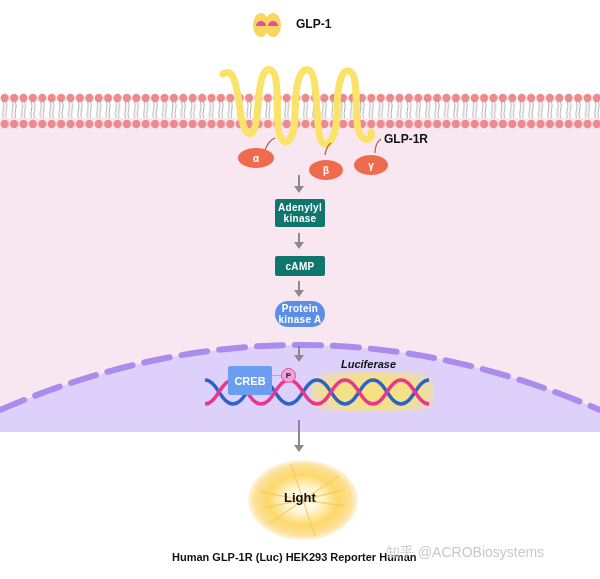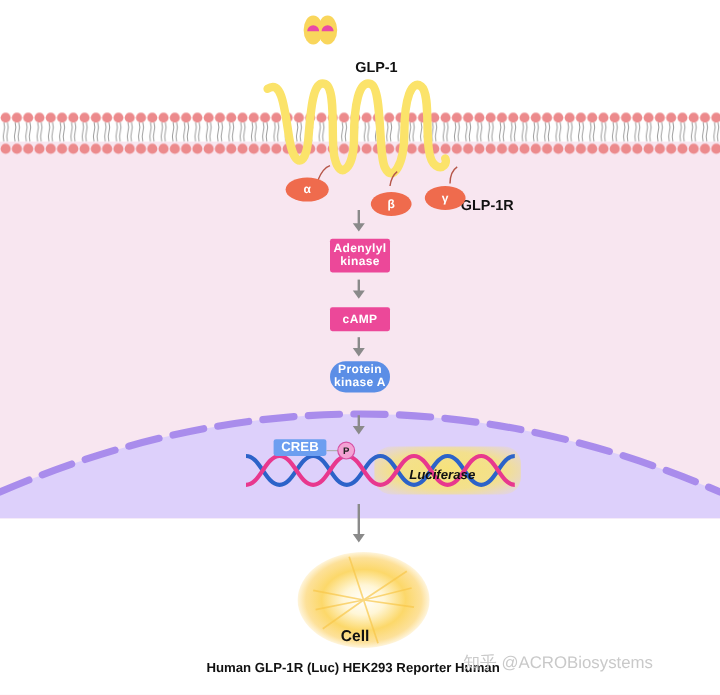--- a/index.html
+++ b/index.html
@@ -3,25 +3,25 @@
 <meta charset="utf-8">
 <style>
   html, body { margin:0; padding:0; }
   body { width:600px; height:579px; background:#ffffff; position:relative; overflow:hidden;
          font-family:"Liberation Sans", sans-serif; }
   .abs { position:absolute; }
   .cytoplasm { left:0; top:118px; width:600px; height:314px; background:#f8e6f0; }
   .nucleus-svg { left:0; top:320px; }
   .membrane-svg { left:0; top:92px; }
   .receptor-svg { left:215px; top:60px; }
-  .label { font-weight:bold; color:#111; font-size:12px;margin-top:32px; }
+  .label { font-weight:bold; color:#111; font-size:12px; }
   .box { color:#fff; font-weight:bold; font-size:10px; text-align:center; line-height:11px;
          border-radius:2px; display:flex; align-items:center; justify-content:center;
          letter-spacing:0.3px; }
-  .pink { background:#ec4899; }
+  .pink { background:#0f766e; }
   .blue { background:#5b8ee6; }
   .arrow { width:2px; background:#8a8a8a; }
   .arrow-head { width:0; height:0; border-left:5px solid transparent; border-right:5px solid transparent;
                 border-top:7px solid #8a8a8a; }
   .subunit { background:#ef6b4d; color:#fff; border-radius:50%; font-size:10px;
              display:flex; align-items:center; justify-content:center; font-weight:bold; }
   .creb { background:#6c9ef0; color:#fff; font-weight:bold; font-size:11px; border-radius:2px;
           display:flex; align-items:center; justify-content:center; }
   .phos { width:13px; height:13px; border-radius:50%; background:#f3a2d4; border:1px solid #d64fa2;
           color:#222; font-size:8px; font-weight:bold; display:flex; align-items:center; justify-content:center; }
@@ -102,21 +102,21 @@
 <div class="abs arrow" style="left:298px;top:346px;height:10px;"></div>
 <div class="abs arrow-head" style="left:294px;top:355px;"></div>
 
 <div class="abs" style="left:312px;top:372px;width:122px;height:40px;border-radius:14px;background:radial-gradient(ellipse at center,#f6e27a 0%,#f3e08e 55%,rgba(243,224,142,0) 100%);"></div>
 
 <svg class="abs" style="left:203px;top:372px;" width="235" height="40" viewBox="0 0 235 40">
   <path d="M2,8 C14,8 18,32 30,32 C42,32 46,8 58,8 C70,8 74,32 86,32 C98,32 102,8 114,8 C126,8 130,32 142,32 C154,32 158,8 170,8 C182,8 186,32 198,32 C210,32 214,8 226,8" fill="none" stroke="#2c63c9" stroke-width="3.5"></path>
   <path d="M2,32 C14,32 18,8 30,8 C42,8 46,32 58,32 C70,32 74,8 86,8 C98,8 102,32 114,32 C126,32 130,8 142,8 C154,8 158,32 170,32 C182,32 186,8 198,8 C210,8 214,32 226,32" fill="none" stroke="#e8388e" stroke-width="3.5"></path>
 </svg>
 
-<div class="abs creb" style="left:228px;top:366px;width:44px;height:14px;">CREB</div>
+<div class="abs creb" style="left:228px;top:366px;width:44px;height:29px;">CREB</div>
 <div class="abs" style="left:272px;top:375px;width:10px;height:1px;background:#b0b0b0;"></div>
 <div class="abs phos" style="left:281px;top:368px;">P</div>
 
 <div class="abs label" style="left:341px;top:358px;font-size:11px;font-style:italic;">Luciferase</div>
 
 <div class="abs arrow" style="left:298px;top:420px;height:26px;"></div>
 <div class="abs arrow-head" style="left:294px;top:445px;"></div>
 
 <div class="abs light-glow"></div>
 <svg class="abs" style="left:255px;top:462px;" width="96" height="76" viewBox="0 0 96 76">
@@ -124,17 +124,17 @@
     <line x1="48" y1="38" x2="6" y2="30"></line>
       <line x1="48" y1="38" x2="90" y2="44"></line>
     <line x1="48" y1="38" x2="14" y2="62"></line>
       <line x1="48" y1="38" x2="84" y2="14"></line>
     <line x1="48" y1="38" x2="36" y2="2"></line>
       <line x1="48" y1="38" x2="60" y2="74"></line>
     <line x1="48" y1="38" x2="8" y2="46"></line>
       <line x1="48" y1="38" x2="88" y2="28"></line>
   </g>
 </svg>
-<div class="abs label" style="left:284px;top:490px;font-size:13px;">Cell</div>
+<div class="abs label" style="left:284px;top:490px;font-size:13px;">Light</div>
 
 <div class="abs caption" style="left:172px;top:551px;">Human GLP-1R (Luc) HEK293 Reporter Human</div>
 
 <div class="abs watermark" style="left:386px;top:544px;">知乎 @ACROBiosystems</div>
 
 </body></html>

